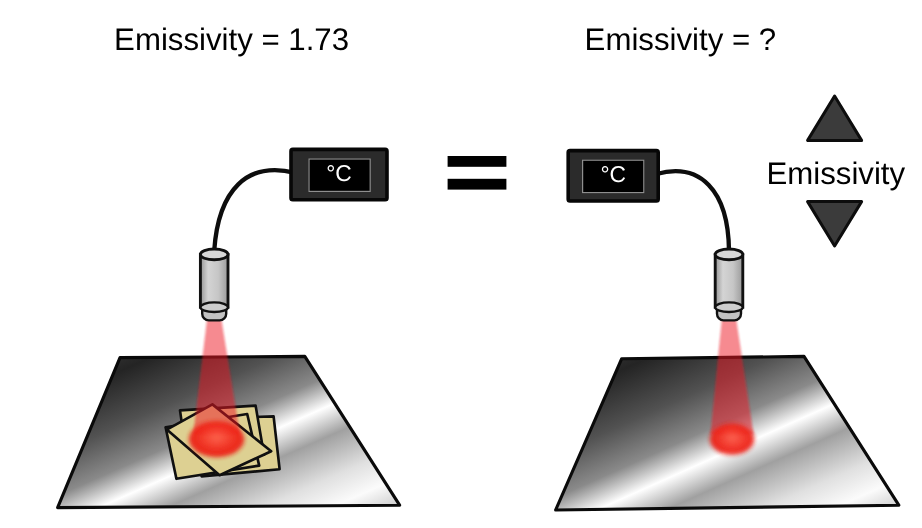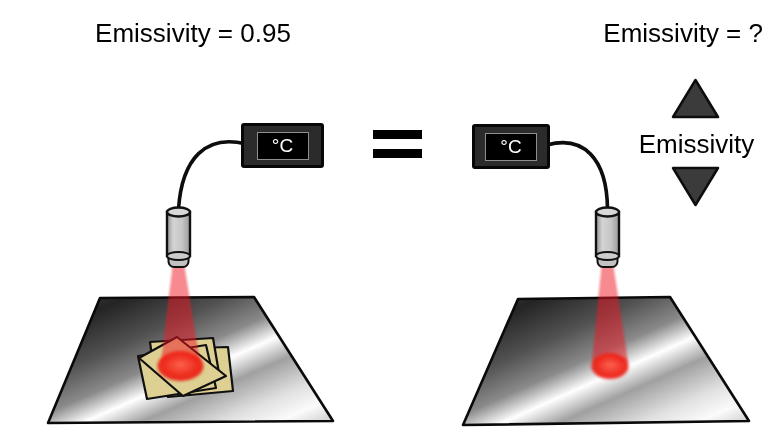--- a/index.html
+++ b/index.html
@@ -18,21 +18,21 @@
     position: absolute;
     top: 19px;
     width: 322px;
     text-align: center;
     font-size: 26px;
     line-height: 28px;
     color: #000000;
     white-space: nowrap;
   }
   #title-left  { left: 32px; }
-  #title-right { left: 441px; text-align: right; }
+  #title-right { left: 406px; }
 
   .display {
     position: absolute;
     width: 83px;
     height: 45px;
     background: #2b2b2b;
     border: 3px solid #070707;
     border-radius: 3px;
     box-sizing: border-box;
     display: flex;
@@ -143,21 +143,21 @@
       <rect x="597.5" y="252" width="20" height="15" rx="5.5" fill="#c2c2c2" stroke="#111111" stroke-width="2"></rect>
       <rect x="596" y="212" width="23" height="44" fill="url(#cyl)" stroke="#111111" stroke-width="2.4"></rect>
       <ellipse cx="607.5" cy="256" rx="11.5" ry="4" fill="#cdcdcd" stroke="#111111" stroke-width="2"></ellipse>
       <ellipse cx="607.5" cy="212" rx="11.5" ry="4.5" fill="#d8d8d8" stroke="#111111" stroke-width="2.4"></ellipse>
     </g>
 
     <polygon points="695.5,80 673,117 718,117" fill="#3b3b3b" stroke="#0d0d0d" stroke-width="2.5" stroke-linejoin="round"></polygon>
     <polygon points="673,168 718,168 695.5,205" fill="#3b3b3b" stroke="#0d0d0d" stroke-width="2.5" stroke-linejoin="round"></polygon>
   </svg>
 
-  <div class="title" id="title-left">Emissivity = 0.95</div>
+  <div class="title" id="title-left">Emissivity = 1.73</div>
   <div class="title" id="title-right">Emissivity = ?</div>
 
   <div class="display" id="display-left">
     <div class="screen">
       <span>°C</span>
     </div>
   </div>
   <div class="display" id="display-right">
     <div class="screen">
       <span>°C</span>

